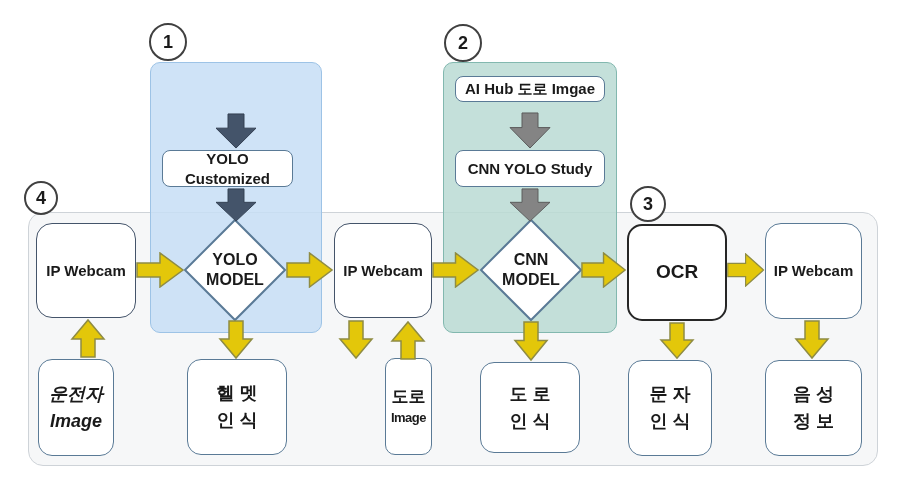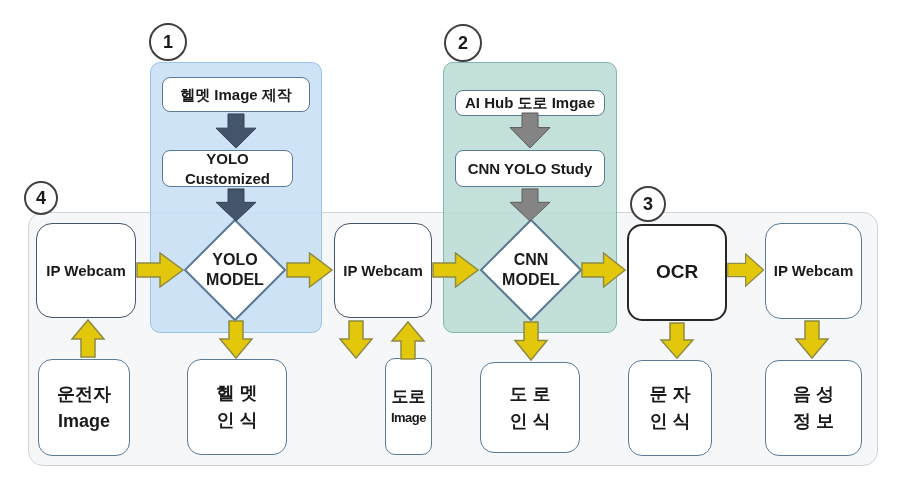--- a/index.html
+++ b/index.html
@@ -74,38 +74,35 @@
   <div class="abs badge" style="left:444px;top:24px;width:38px;height:38px;">
     <span>2</span>
   </div>
   <div class="abs badge" style="left:630px;top:186px;width:36px;height:36px;">
     <span>3</span>
   </div>
   <div class="abs badge" style="left:24px;top:181px;width:34px;height:34px;">
     <span>4</span>
   </div>
 
-  <div class="abs node step-box" style="left:162px;top:77px;width:148px;height:35px;">
-    <span>헬멧 Image 제작</span>
-  </div>
   <div class="abs arr arrow-navy" style="left:214px;top:113px;width:44px;height:36px;">
     <svg viewBox="0 0 44 38" preserveAspectRatio="none">
         <polygon points="14,1 30,1 30,16 42,16 22,37 2,16 14,16"></polygon>
       </svg>
   </div>
   <div class="abs node step-box" style="left:162px;top:150px;width:131px;height:37px;align-items:center;">
     <span>YOLO Customized</span>
   </div>
   <div class="abs arr arrow-navy" style="left:214px;top:188px;width:44px;height:34px;">
     <svg viewBox="0 0 44 38" preserveAspectRatio="none">
         <polygon points="14,1 30,1 30,16 42,16 22,37 2,16 14,16"></polygon>
       </svg>
   </div>
 
-  <div class="abs node step-box" style="left:455px;top:90px;width:150px;height:26px;">
+  <div class="abs node step-box" style="left:455px;top:76px;width:150px;height:26px;">
     <span>AI Hub 도로 Imgae</span>
   </div>
   <div class="abs arr arrow-gray" style="left:508px;top:112px;width:44px;height:37px;">
     <svg viewBox="0 0 44 38" preserveAspectRatio="none">
         <polygon points="14,1 30,1 30,16 42,16 22,37 2,16 14,16"></polygon>
       </svg>
   </div>
   <div class="abs node step-box" style="left:455px;top:150px;width:150px;height:37px;">
     <span>CNN YOLO Study</span>
   </div>
@@ -210,21 +207,21 @@
     <svg viewBox="0 0 36 40" preserveAspectRatio="none">
         <polygon points="11,1 25,1 25,19 34,19 18,38 2,19 11,19"></polygon>
       </svg>
   </div>
   <div class="abs arr arrow-yellow" style="left:794px;top:320px;width:36px;height:40px;">
     <svg viewBox="0 0 36 40" preserveAspectRatio="none">
         <polygon points="11,1 25,1 25,19 34,19 18,38 2,19 11,19"></polygon>
       </svg>
   </div>
 
-  <div class="abs node out-box" style="left:38px;top:359px;width:92px;height:97px;">
+  <div class="abs node out-box" style="left:38px;top:359px;width:76px;height:97px;font-style:italic;">
     <span>운전자</span>
     <span>Image</span>
   </div>
   <div class="abs node out-box" style="left:187px;top:359px;width:100px;height:96px;">
     <span>헬 멧</span>
     <span>인 식</span>
   </div>
   <div class="abs node out-box narrow" style="left:385px;top:358px;width:47px;height:97px;">
     <span>도로</span>
     <span class="small-eng">Image</span>

